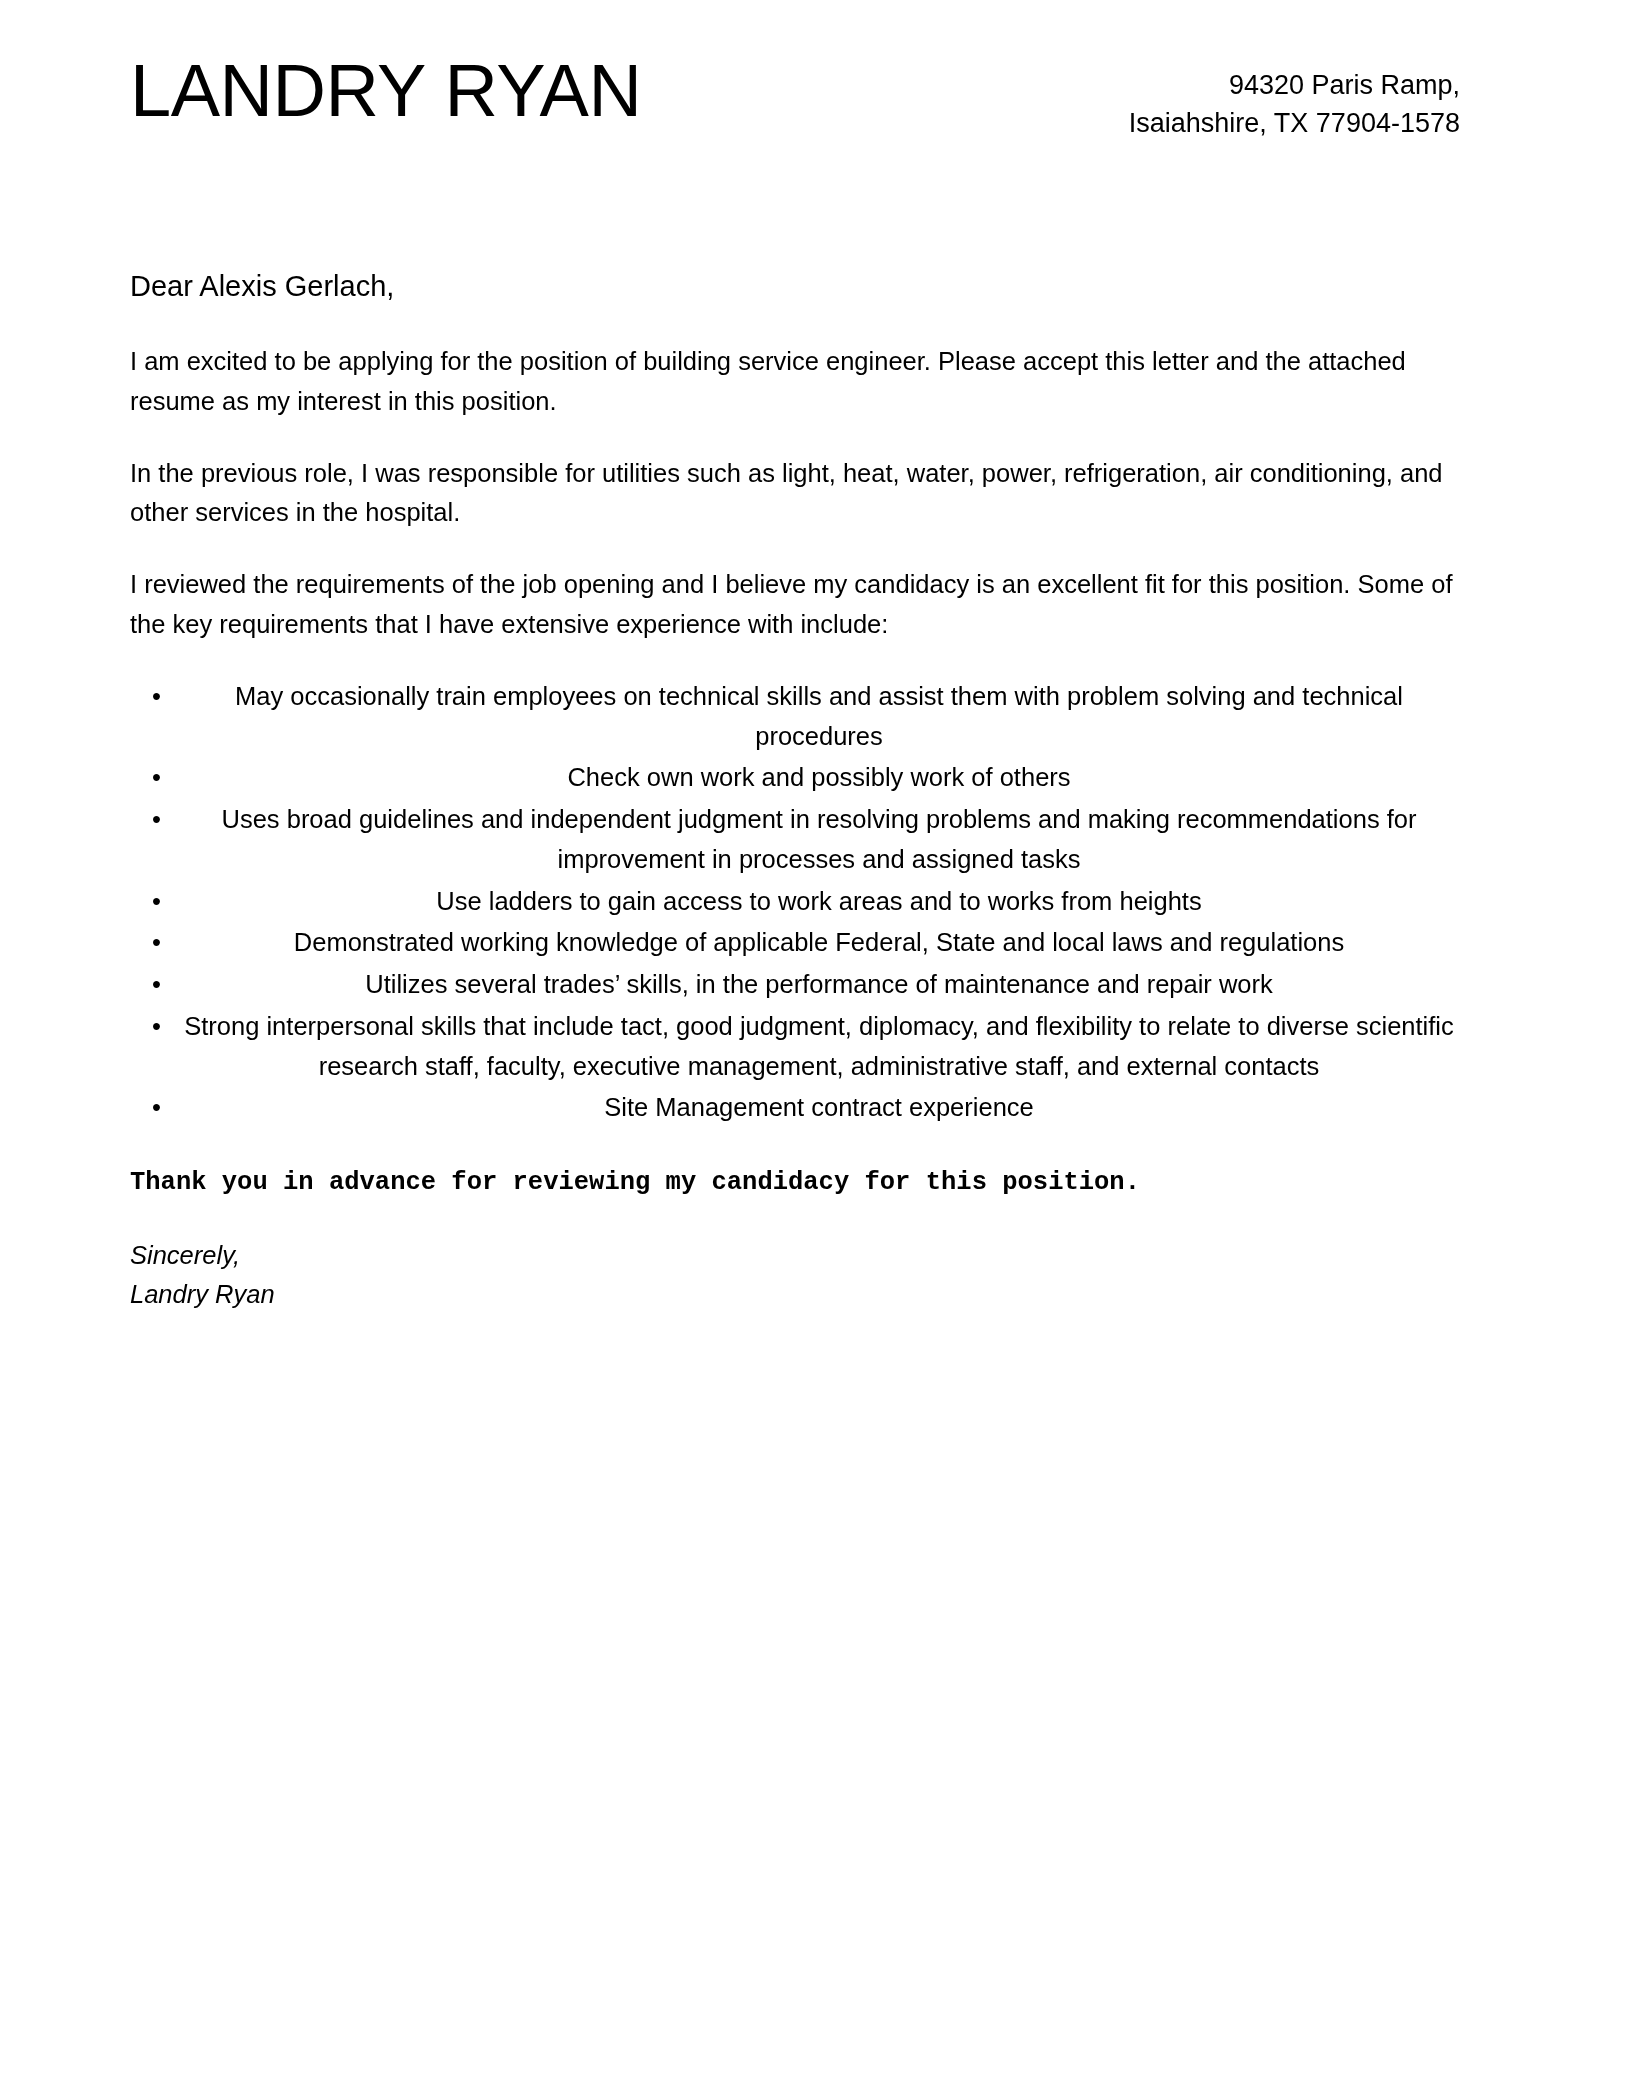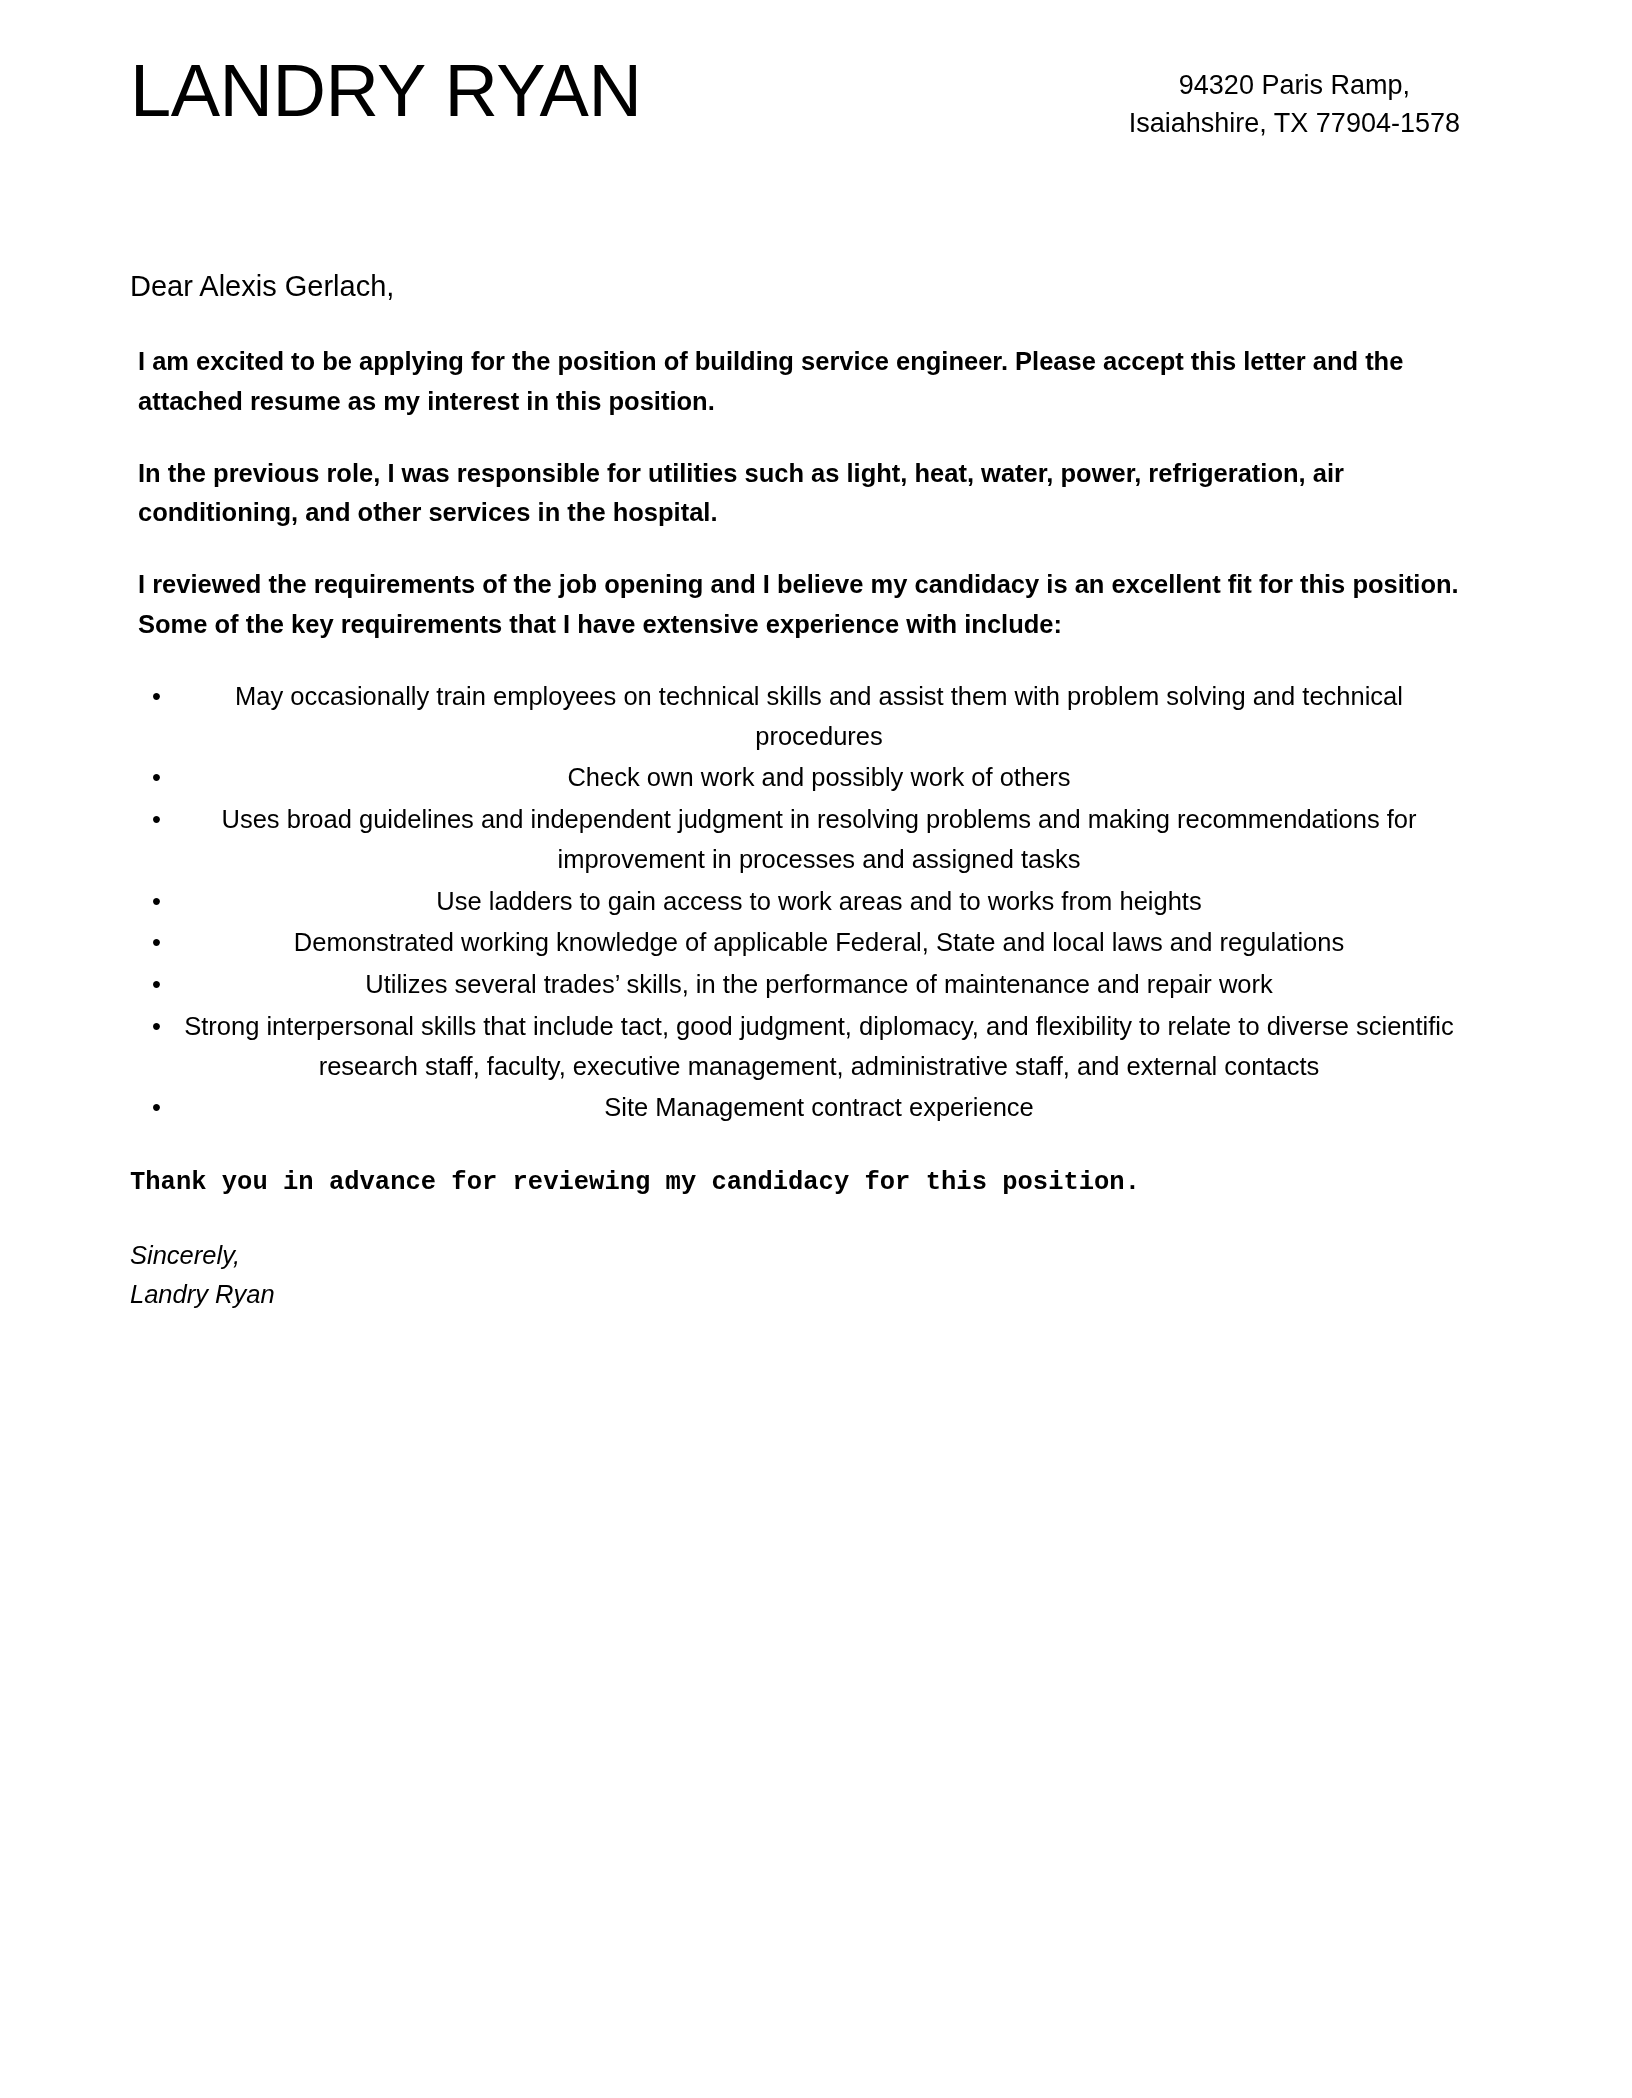--- a/index.html
+++ b/index.html
@@ -39,21 +39,21 @@
   .name-heading {
     font-size: 74px;
     font-weight: 400;
     letter-spacing: -0.5px;
     line-height: 1.05;
     margin: 0;
     white-space: nowrap;
   }
 
   .address-block {
-    text-align: center;
+    text-align: right;
     font-size: 27px;
     font-weight: 400;
     line-height: 1.42;
     padding-top: 14px;
     white-space: nowrap;
   }
 
   .address-line {
     display: block;
   }
@@ -66,22 +66,22 @@
   }
 
   .salutation {
     font-weight: 400;
     font-size: 29px;
     margin: 0 0 34px 0;
     line-height: 1.5;
   }
 
   .paragraph {
-    margin: 0 0 32px 8px;
-    font-weight: 700;
+    margin: 0 0 32px 0;
+    font-weight: 400;
     text-align: left;
   }
 
   .requirements-list {
     list-style: none;
     margin: 0 0 36px 0;
     padding: 0;
   }
 
   .requirements-list li {

